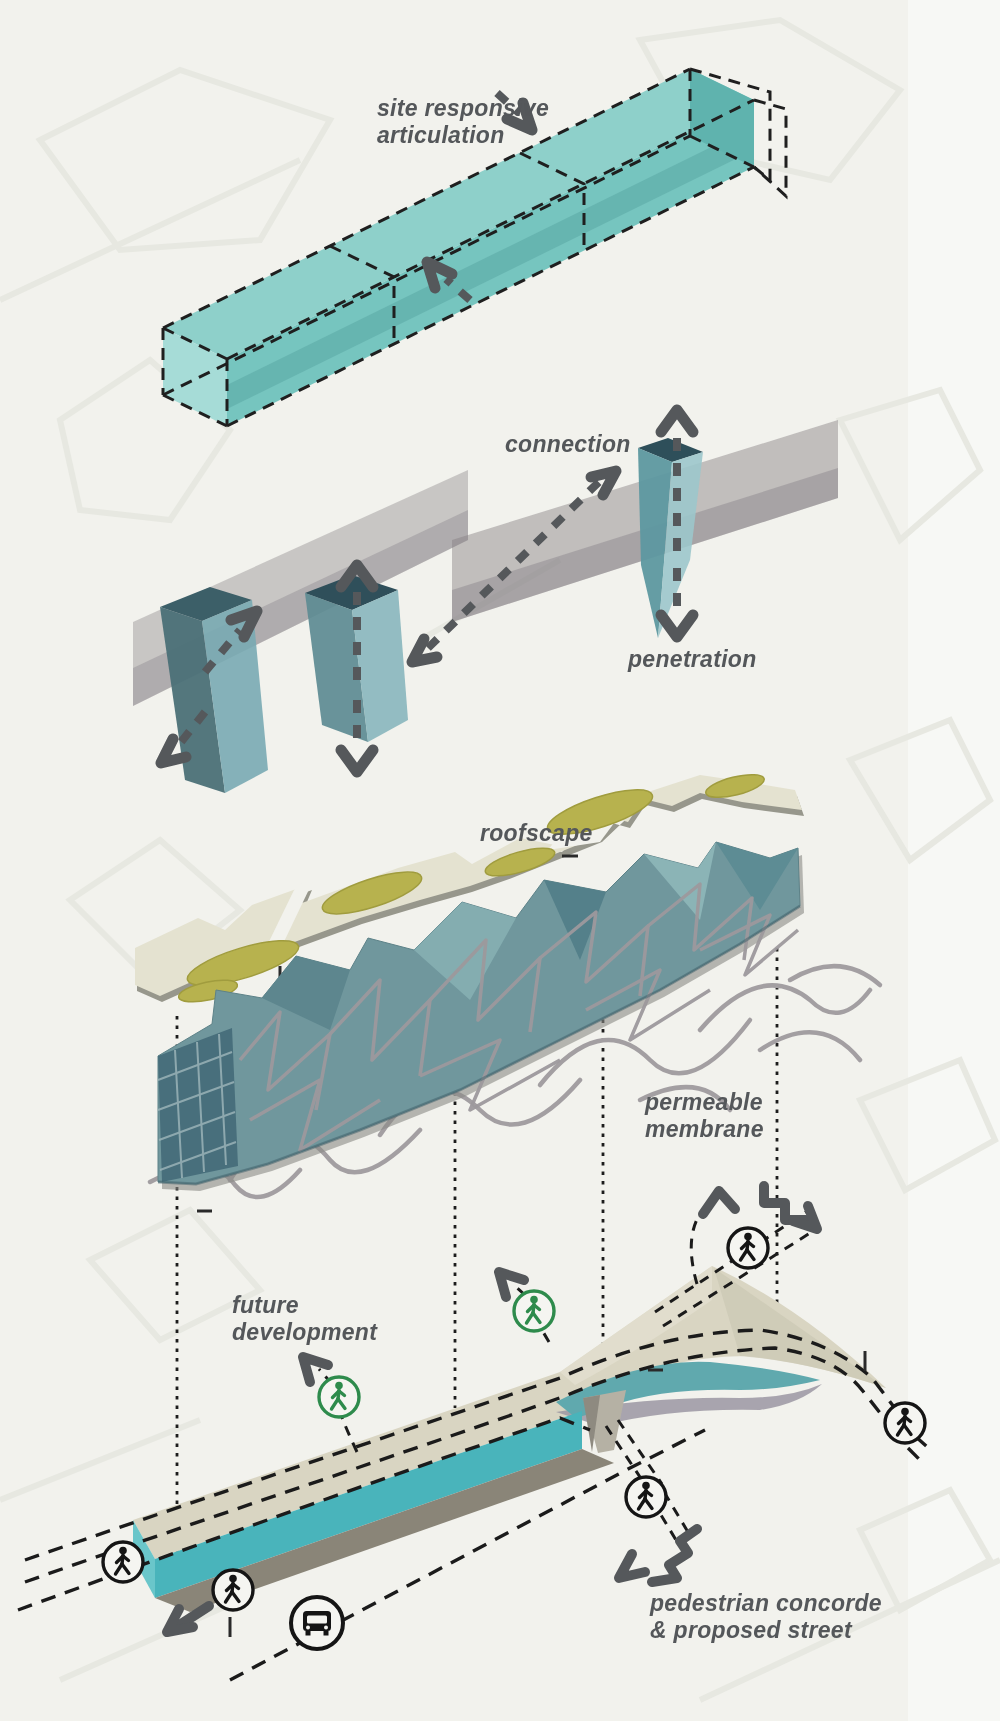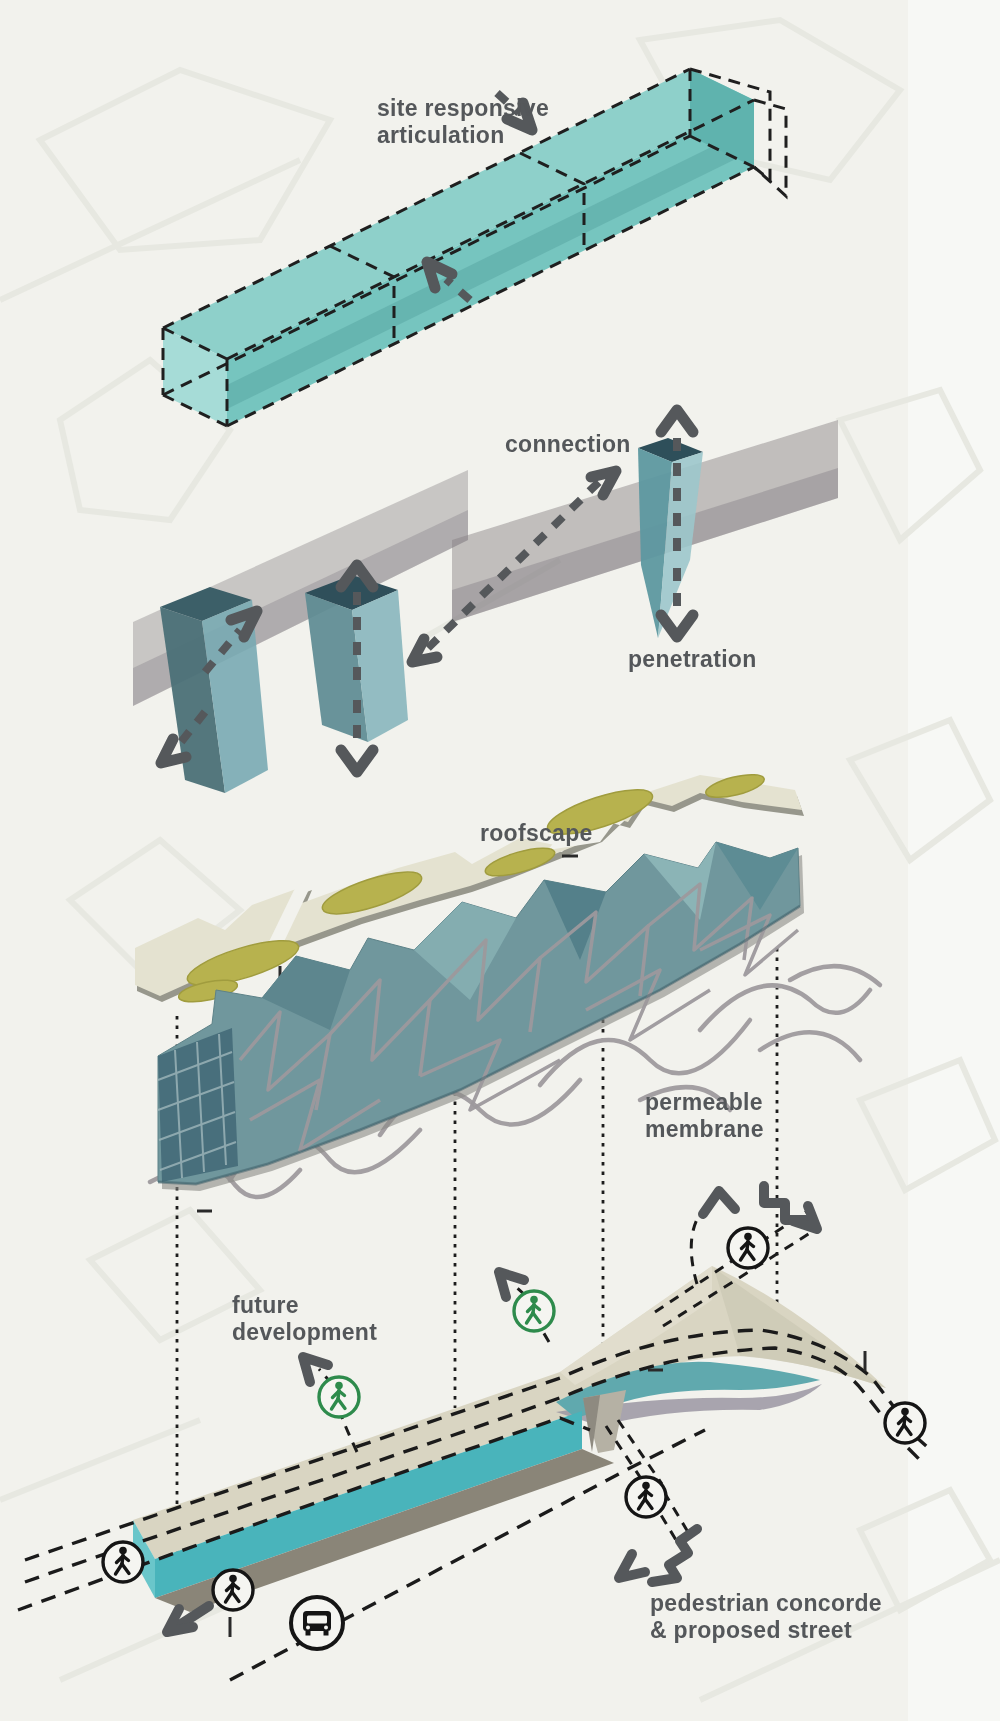--- a/index.html
+++ b/index.html
@@ -1,17 +1,17 @@
 <!DOCTYPE html>
 <html><head>
 <meta charset="utf-8">
 <style>
   html,body{margin:0;padding:0;background:#e8e8e4;}
   .page{position:relative;width:1000px;height:1721px;background:#f2f2ed;overflow:hidden;
-        font-family:"Liberation Sans", sans-serif;}
+        font-family:"Liberation Sans", sans-serif;font-style:italic;}
   svg{position:absolute;inset:0;display:block;}
   .lbl{font-family:"Liberation Sans", sans-serif;font-weight:700;font-size:23px;fill:#54575a;letter-spacing:.3px;}
   .wire{stroke:#1f1f1f;stroke-width:3;stroke-dasharray:12 8;fill:none;}
   .dotv{stroke:#1c1c1c;stroke-width:2.8;stroke-dasharray:3.5 6;fill:none;}
   .street{stroke:#1b1b1b;stroke-width:3.4;stroke-dasharray:15 10;fill:none;}
   .thindash{stroke:#1b1b1b;stroke-width:3;stroke-dasharray:10 8;fill:none;}
   .shaft{stroke:#55585b;stroke-width:8;stroke-dasharray:13 12;fill:none;}
   .chev{stroke:#55585b;stroke-width:11;stroke-linecap:round;stroke-linejoin:round;fill:none;}
   .chevthin{stroke:#55585b;stroke-width:10;stroke-linecap:round;stroke-linejoin:round;fill:none;}
   .tick{stroke:#2a2a2a;stroke-width:3;fill:none;}

